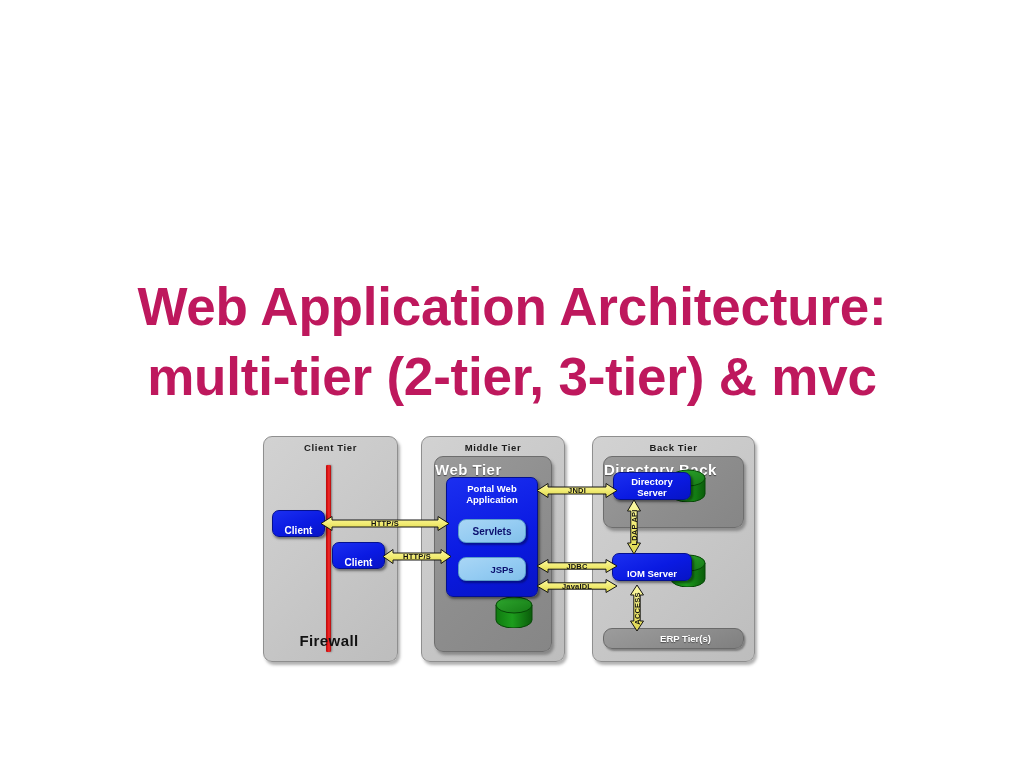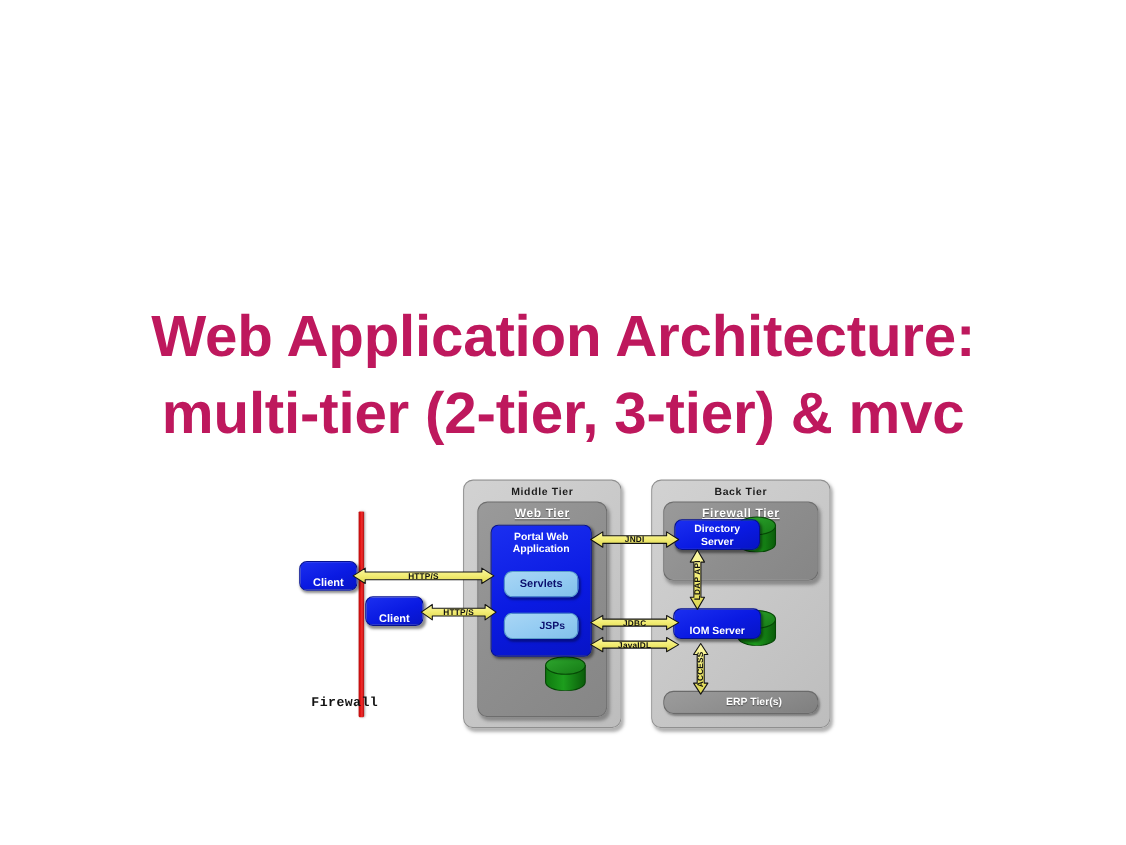--- a/index.html
+++ b/index.html
@@ -66,28 +66,26 @@
     position: absolute;
     background: linear-gradient(135deg,#9a9a9a 0%, #8e8e8e 50%, #868686 100%);
     border: 1px solid #6d6d6d;
     border-radius: 9px;
     box-shadow: 2px 3px 3px rgba(50,50,50,0.40);
   }
   .subtier-title {
     position: absolute;
     left: 0; right: 0;
     top: 4px;
-    text-align: center;
-    font-size: 11px;
+    font-size: 15px;
     font-weight: bold;
     color: #ffffff;
     letter-spacing: 0.5px;
     text-shadow: 0 1px 1px rgba(0,0,0,0.5);
     font-family: "Liberation Sans", sans-serif;
-    text-decoration: underline;
   }
 
   
   .blue-box {
     position: absolute;
     background: linear-gradient(160deg,#1b2ff0 0%, #0a1ae2 55%, #0714c6 100%);
     border: 1px solid #04108f;
     border-radius: 7px;
     box-shadow: 1.5px 2px 2.5px rgba(0,0,0,0.45);
     color: #ffffff;
@@ -138,25 +136,26 @@
 
   
   .firewall-bar {
     position: absolute;
     background: linear-gradient(90deg,#b50d0d 0%, #e81616 40%, #f03030 60%, #b00b0b 100%);
     border-radius: 1px;
     box-shadow: 1px 0 2px rgba(0,0,0,0.35);
   }
   .firewall-label {
     position: absolute;
-    font-size: 12px;
+    text-align: center;
+    font-size: 15px;
     font-weight: bold;
     color: #121212;
     letter-spacing: 0.4px;
-    font-family: Liberation Mono, monospace;
+    font-family: Liberation Sans, sans-serif;
   }
 
   
   .db-cyl { position: absolute; }
   .db-cyl svg { display: block; width: 100%; height: 100%; }
 
   
   .arrow { position: absolute; }
   .arrow svg { display: block; width: 100%; height: 100%; }
   .arrow-label {
@@ -202,20 +201,23 @@
         <stop offset="100%" stop-color="#157a15"></stop>
       </linearGradient>
       <linearGradient id="dbBody" x1="0" y1="0" x2="1" y2="0">
         <stop offset="0%" stop-color="#0f7a0f"></stop>
         <stop offset="45%" stop-color="#1d9d1d"></stop>
         <stop offset="100%" stop-color="#0a5c0a"></stop>
       </linearGradient>
     </defs>
   </svg>
 
+  <div class="tier-panel" style="left:5px; top:4px; width:135px; height:226px;">
+    <div class="tier-title">Client Tier</div>
+  </div>
 
   <div class="firewall-bar" style="left:68px; top:33px; width:5px; height:187px;"></div>
   <div class="firewall-label" style="left:25px; top:200px; width:92px;">Firewall</div>
 
   <div class="blue-box" style="left:14px; top:78px; width:53px; height:27px; font-size:10px;">
     <span>Client</span>
   </div>
   <div class="blue-box" style="left:74px; top:110px; width:53px; height:27px; font-size:10px;">
     <span>Client</span>
   </div>
@@ -244,21 +246,21 @@
   </div>
   <div class="lightblue-box" style="left:200px; top:125px; width:68px; height:24px; font-size:9.5px;padding-left:20px;">
     <span>JSPs</span>
   </div>
 
   <div class="tier-panel" style="left:334px; top:4px; width:163px; height:226px;">
     <div class="tier-title">Back Tier</div>
   </div>
 
   <div class="subtier-panel" style="left:345px; top:24px; width:141px; height:72px;">
-    <div class="subtier-title">Firewall Tier</div>
+    <div class="subtier-title">Directory Back</div>
   </div>
   <div class="db-cyl" style="left:412px; top:37px; width:36px; height:33px;">
     <svg viewBox="0 0 36 33" preserveAspectRatio="none">
       <path d="M1 9 L1 25 A17 8 0 0 0 35 25 L35 9 Z" fill="url(#dbBody)" stroke="#064806" stroke-width="1"></path>
       <ellipse cx="18" cy="9" rx="17" ry="8" fill="url(#dbTop)" stroke="#064806" stroke-width="1"></ellipse>
     </svg>
   </div>
   <div class="blue-box" style="left:355px; top:40px; width:78px; height:28px; font-size:9.5px;">
     <span style="display:block; width:58px;">Directory Server</span>
   </div>

